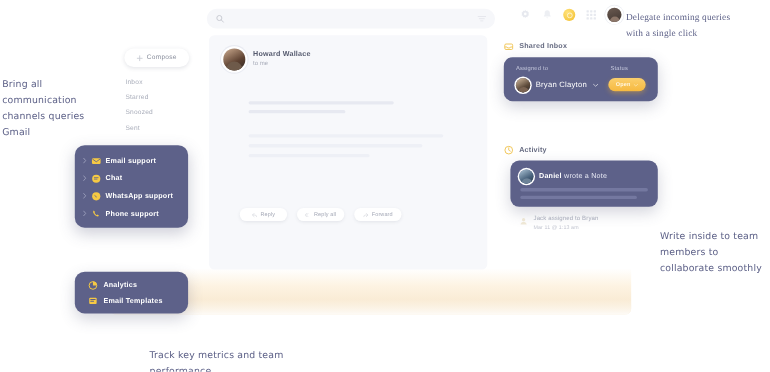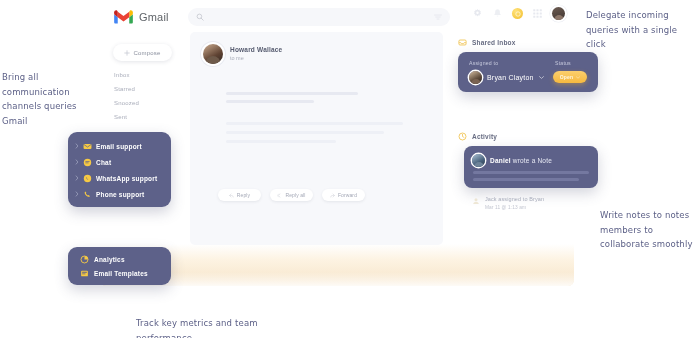--- a/index.html
+++ b/index.html
@@ -198,40 +198,30 @@
   .ev-ic{width:8px;height:8px;opacity:.55;margin-top:1px;flex:0 0 auto;}
   .ev-txt{font-size:5.5px;color:#a7abba;letter-spacing:.1px;}
   .ev-time{font-size:4.8px;color:#c2c5d0;margin-top:3px;letter-spacing:.1px;}
 
   
   .note{
     position:absolute;font-family:"DejaVu Sans",sans-serif;
     font-size:8.5px;color:#5b5f86;line-height:1.72;letter-spacing:.15px;
   }
   .note-a{left:2px;top:70px;width:92px;}
-  .note-b{left:586px;top:8px;width:104px;}
+  .note-b{left:569px;top:8px;width:104px;font-family:Liberation Serif, serif;}
   .note-c{left:600px;top:208px;width:100px;}
   .note-d{left:136px;top:316px;width:140px;}
 </style>
 </head>
 <body>
 
 <div class="app-window">
 
   <div class="topbar">
-    <div class="brand">
-      <svg class="gmail-m" viewBox="0 0 24 18">
-        <path fill="#4285F4" d="M1.6 17.3h3V9.2L0 5.6v10.1c0 .9.7 1.6 1.6 1.6z"></path>
-        <path fill="#34A853" d="M19.4 17.3h3c.9 0 1.6-.7 1.6-1.6V5.6l-4.6 3.6v8.1z"></path>
-        <path fill="#FBBC04" d="M19.4 2.1v7.1L24 5.6V2.9c0-2-2.3-3.2-3.9-2L19.4 2.1z"></path>
-        <path fill="#EA4335" d="M4.6 9.2V2.1L12 7.6l7.4-5.5v7.1L12 14.7 4.6 9.2z"></path>
-        <path fill="#C5221F" d="M0 2.9v2.7l4.6 3.6V2.1L3.9.9C2.3-.3 0 .9 0 2.9z"></path>
-      </svg>
-      <span class="brand-name">Gmail</span>
-    </div>
 
     <div class="search-wrap">
       <svg class="search-ic" viewBox="0 0 16 16">
         <circle cx="6.8" cy="6.8" r="4.6" fill="none" stroke="#8b8f9c" stroke-width="1.8"></circle>
         <line x1="10.3" y1="10.3" x2="14.4" y2="14.4" stroke="#8b8f9c" stroke-width="1.8" stroke-linecap="round"></line>
       </svg>
       <input class="search-inp" value="" placeholder="" style="">
       <svg class="filter-ic" viewBox="0 0 16 12">
         <line x1="1" y1="2" x2="15" y2="2" stroke="#b9bdc9" stroke-width="1.6" stroke-linecap="round"></line>
         <line x1="3.5" y1="6" x2="12.5" y2="6" stroke="#b9bdc9" stroke-width="1.6" stroke-linecap="round"></line>
@@ -463,14 +453,14 @@
     </svg>
     <div>
       <div class="ev-txt">Jack assigned to Bryan</div>
       <div class="ev-time">Mar 11 @ 1:13 am</div>
     </div>
   </div>
 </div>
 
 <div class="note note-a">Bring all communication channels queries Gmail</div>
 <div class="note note-b">Delegate incoming queries with a single click</div>
-<div class="note note-c">Write notes to notes members to collaborate smoothly</div>
+<div class="note note-c">Write inside to team members to collaborate smoothly</div>
 <div class="note note-d">Track key metrics and team performance</div>
 
 </body></html>

